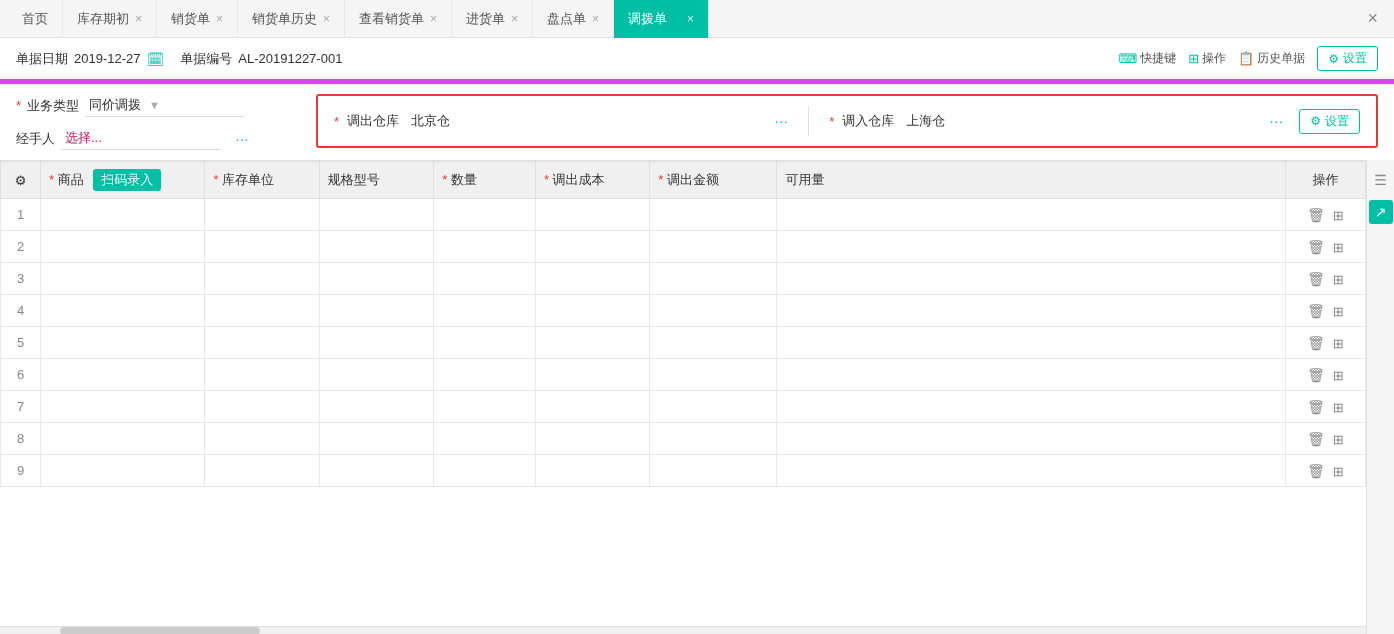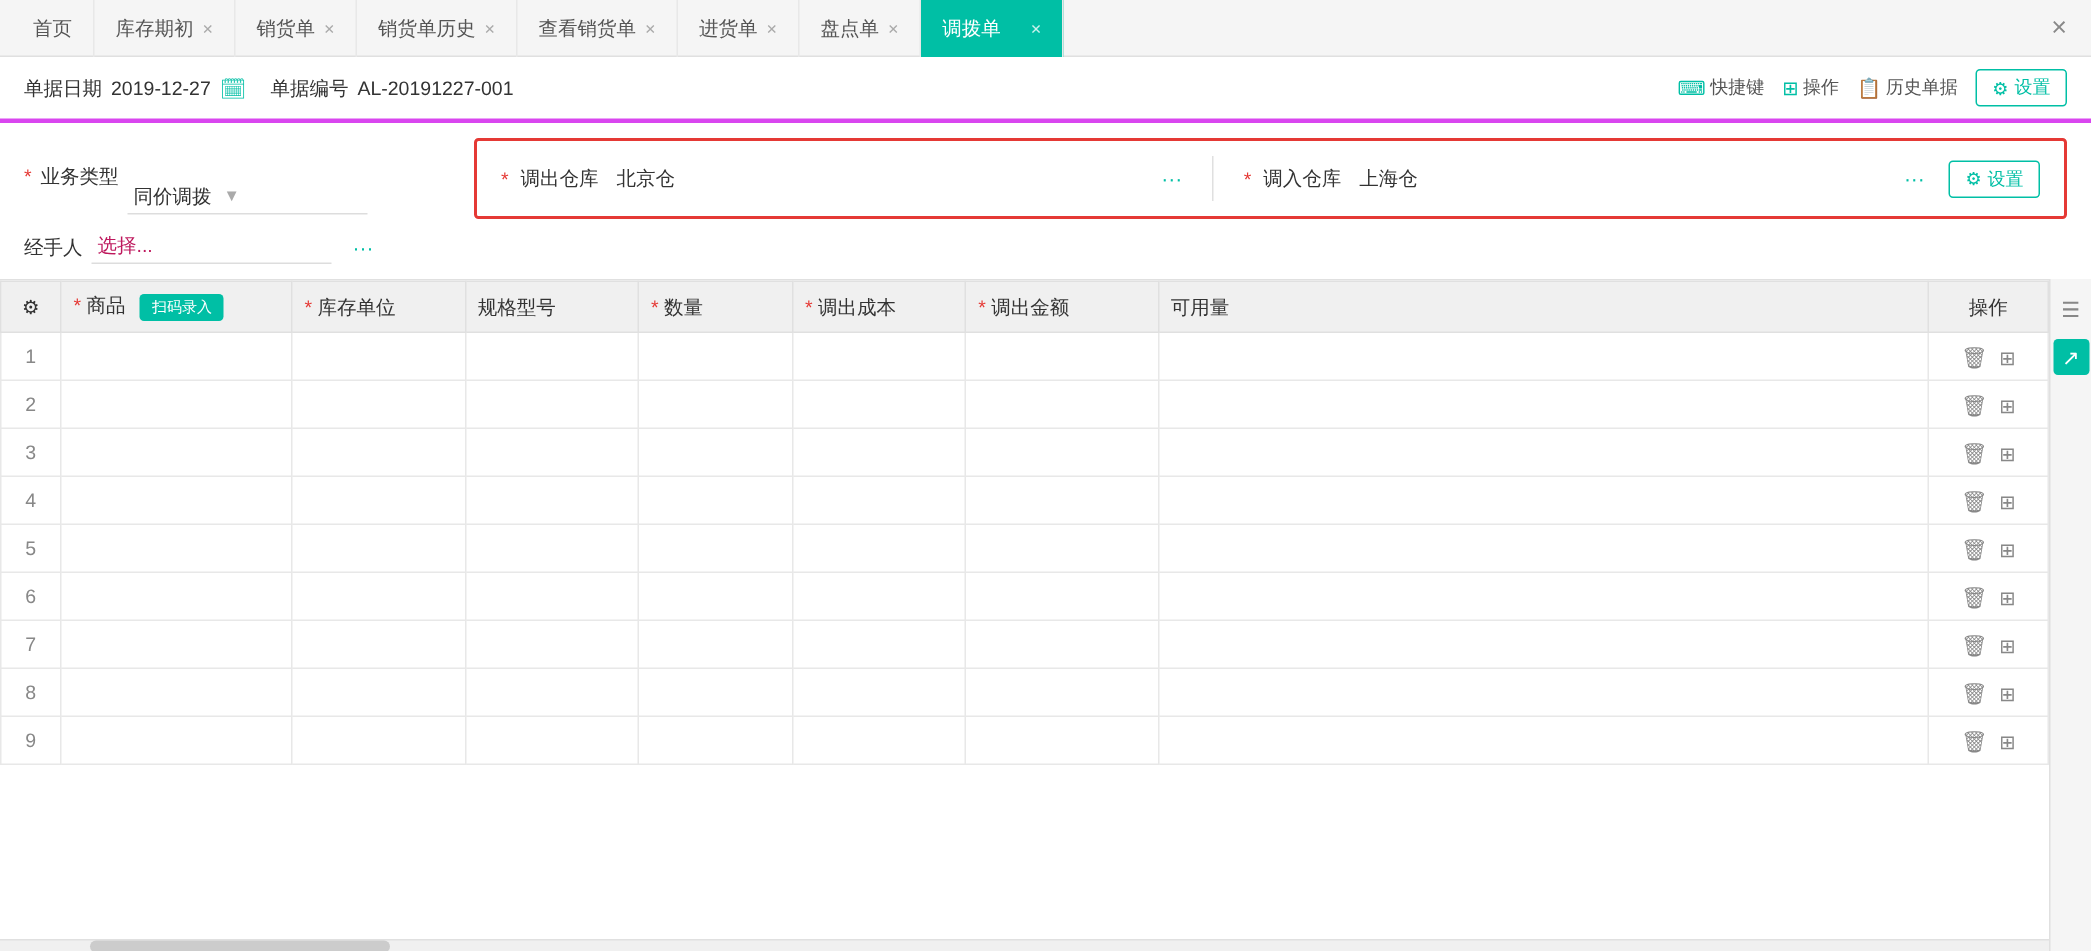--- a/index.html
+++ b/index.html
@@ -17,21 +17,21 @@
     }
     .tab-item.active { background: #00bfa5; color: #fff; gap: 20px; }
     .tab-close { font-size: 12px; color: #aaa; cursor: pointer; }
     .tab-item.active .tab-close { color: rgba(255,255,255,0.8); }
     .close-all-btn {
       margin-left: auto; padding: 4px 8px; cursor: pointer; color: #888; font-size: 18px;
     }
 
     
     .toolbar {
-      display: flex; align-items: center; padding: 8px 16px; border-bottom: 3px solid #d946ef;
+      display: flex; align-items: center; padding: 8px 16px; border-bottom: 5px solid #d946ef;
       background: #fff; gap: 16px;
     }
     .toolbar-left { display: flex; align-items: center; gap: 16px; flex: 1; }
     .toolbar-right { display: flex; align-items: center; gap: 12px; font-size: 12px; color: #666; }
     .field-group { display: flex; align-items: center; gap: 6px; }
     .field-label { color: #333; font-size: 13px; }
     .field-value { color: #333; font-size: 13px; }
     .calendar-icon { color: #00bfa5; cursor: pointer; font-size: 14px; }
     .toolbar-btn { display: flex; align-items: center; gap: 3px; cursor: pointer; color: #555; font-size: 12px; }
     .toolbar-btn-icon { font-size: 13px; color: #00bfa5; }
@@ -73,21 +73,21 @@
     tbody td {
       padding: 5px 8px; border: 1px solid #e8e8e8; color: #333;
       height: 32px;
     }
     .row-num { color: #888; text-align: center; width: 36px; }
     .subtotal-row td { background: #fffbf0; font-size: 13px; }
     .col-ops { text-align: center; width: 80px; }
     .op-btn { cursor: pointer; color: #888; font-size: 14px; margin: 0 2px; }
     .scan-btn {
       background: #00bfa5; color: #fff; border: none; border-radius: 3px;
-      padding: 2px 8px; font-size: 10px; cursor: pointer; margin-left: 6px;
+      padding: 2px 8px; font-size: 13px; cursor: pointer; margin-left: 6px;
     }
     .th-gear { text-align: center; width: 40px; }
 
     
     .right-sidebar {
       width: 28px; background: #f5f5f5; border-left: 1px solid #e0e0e0;
       display: flex; flex-direction: column; align-items: center; padding-top: 8px; gap: 8px;
     }
     .sidebar-icon {
       width: 24px; height: 24px; display: flex; align-items: center; justify-content: center;
@@ -174,21 +174,21 @@
           <span>设置</span>
         </div>
       </div>
     </div>
 
     <div class="form-area">
       <div class="form-left">
         <div class="form-field">
           <span class="required-star">*</span>
           <span class="field-label">业务类型</span>
-          <div class="field-input-fake" style="min-width:160px;margin-top:28px;">
+          <div class="field-input-fake" style="min-width:160px;">
             <span class="val">同价调拨</span>
             <span class="dropdown-arrow">▼</span>
           </div>
         </div>
         <div class="form-field">
           <span class="field-label">经手人</span>
           <div class="field-input-fake" style="min-width:160px;">
             <span class="val" style="color:#be185d;">选择...</span>
           </div>
           <span class="more-btn">···</span>

